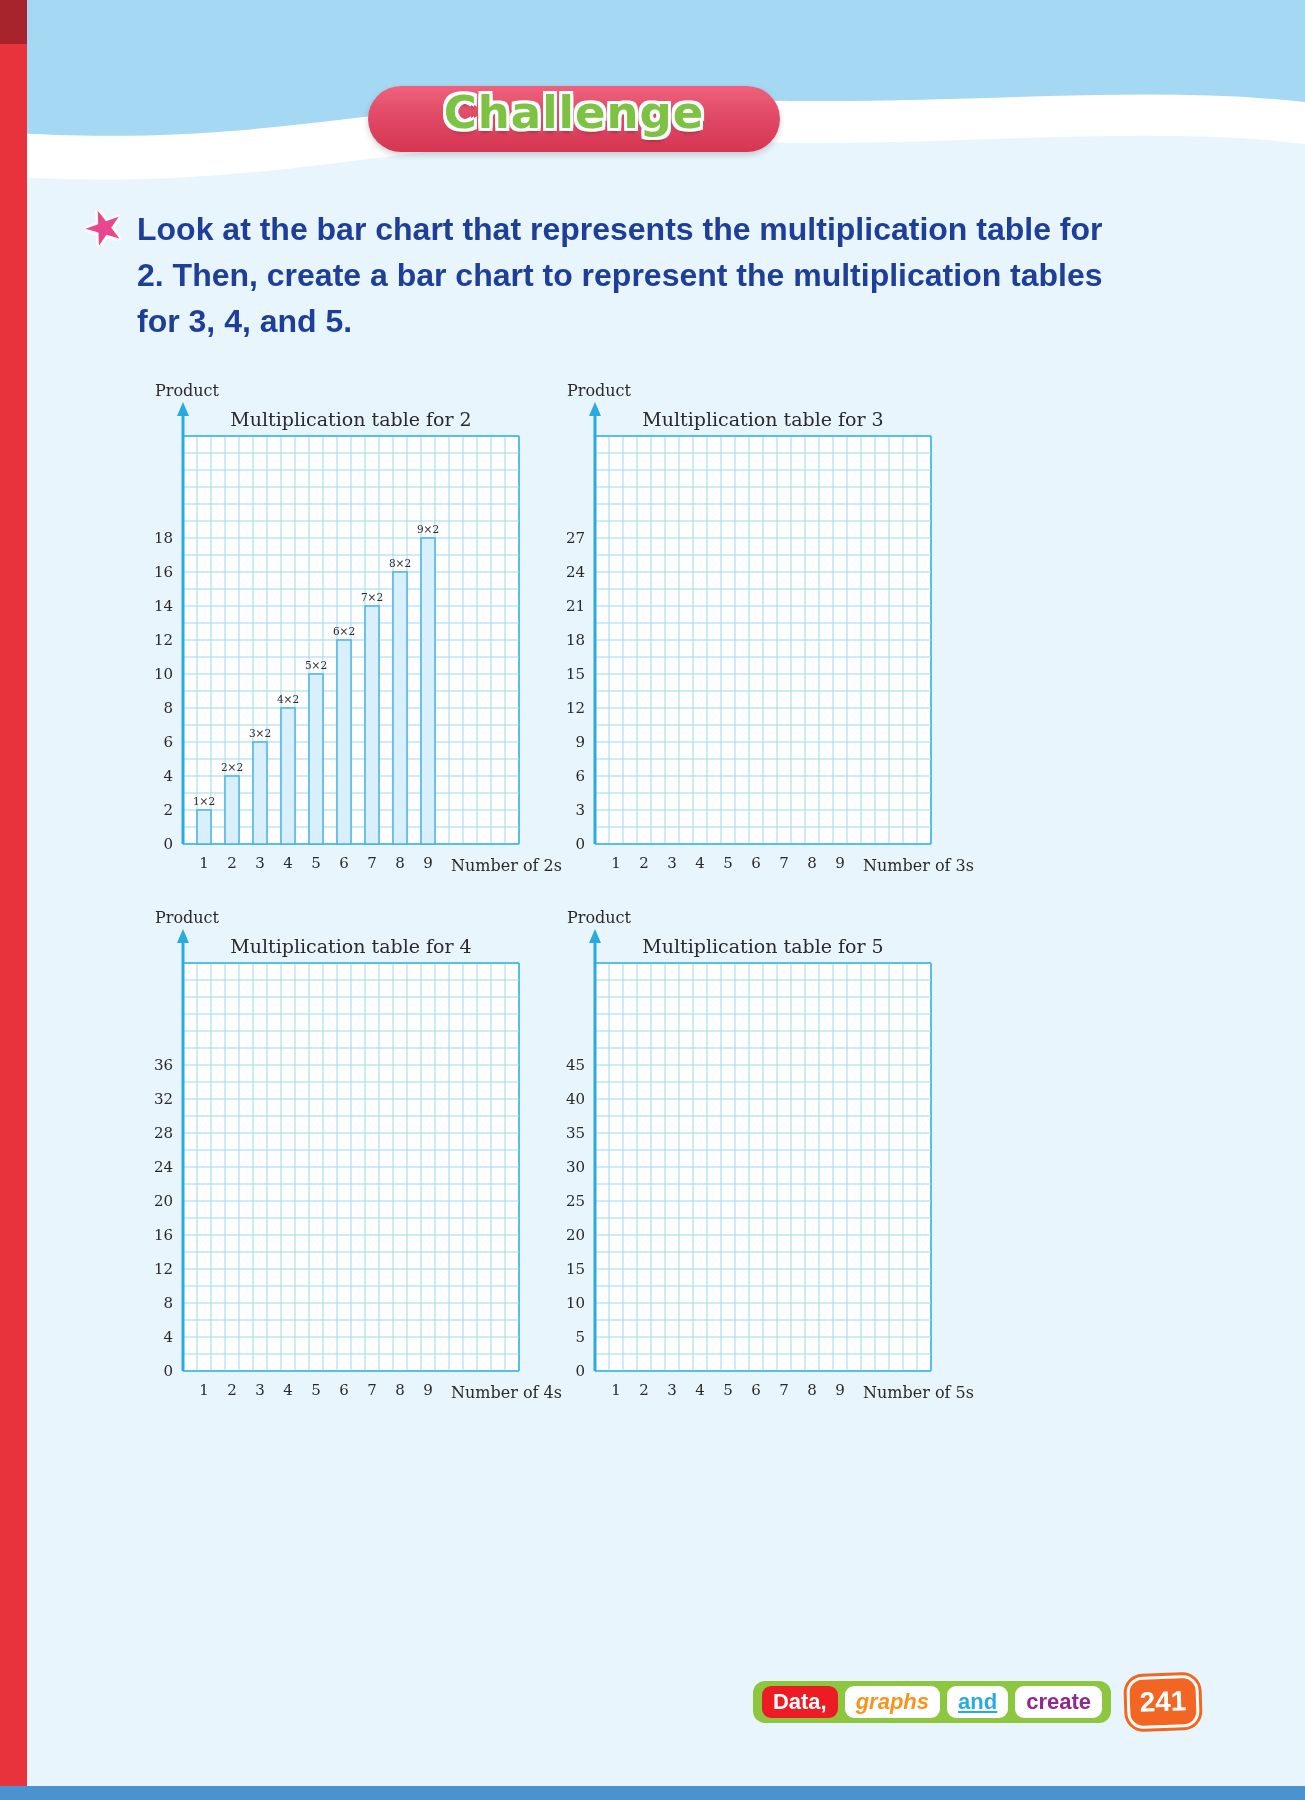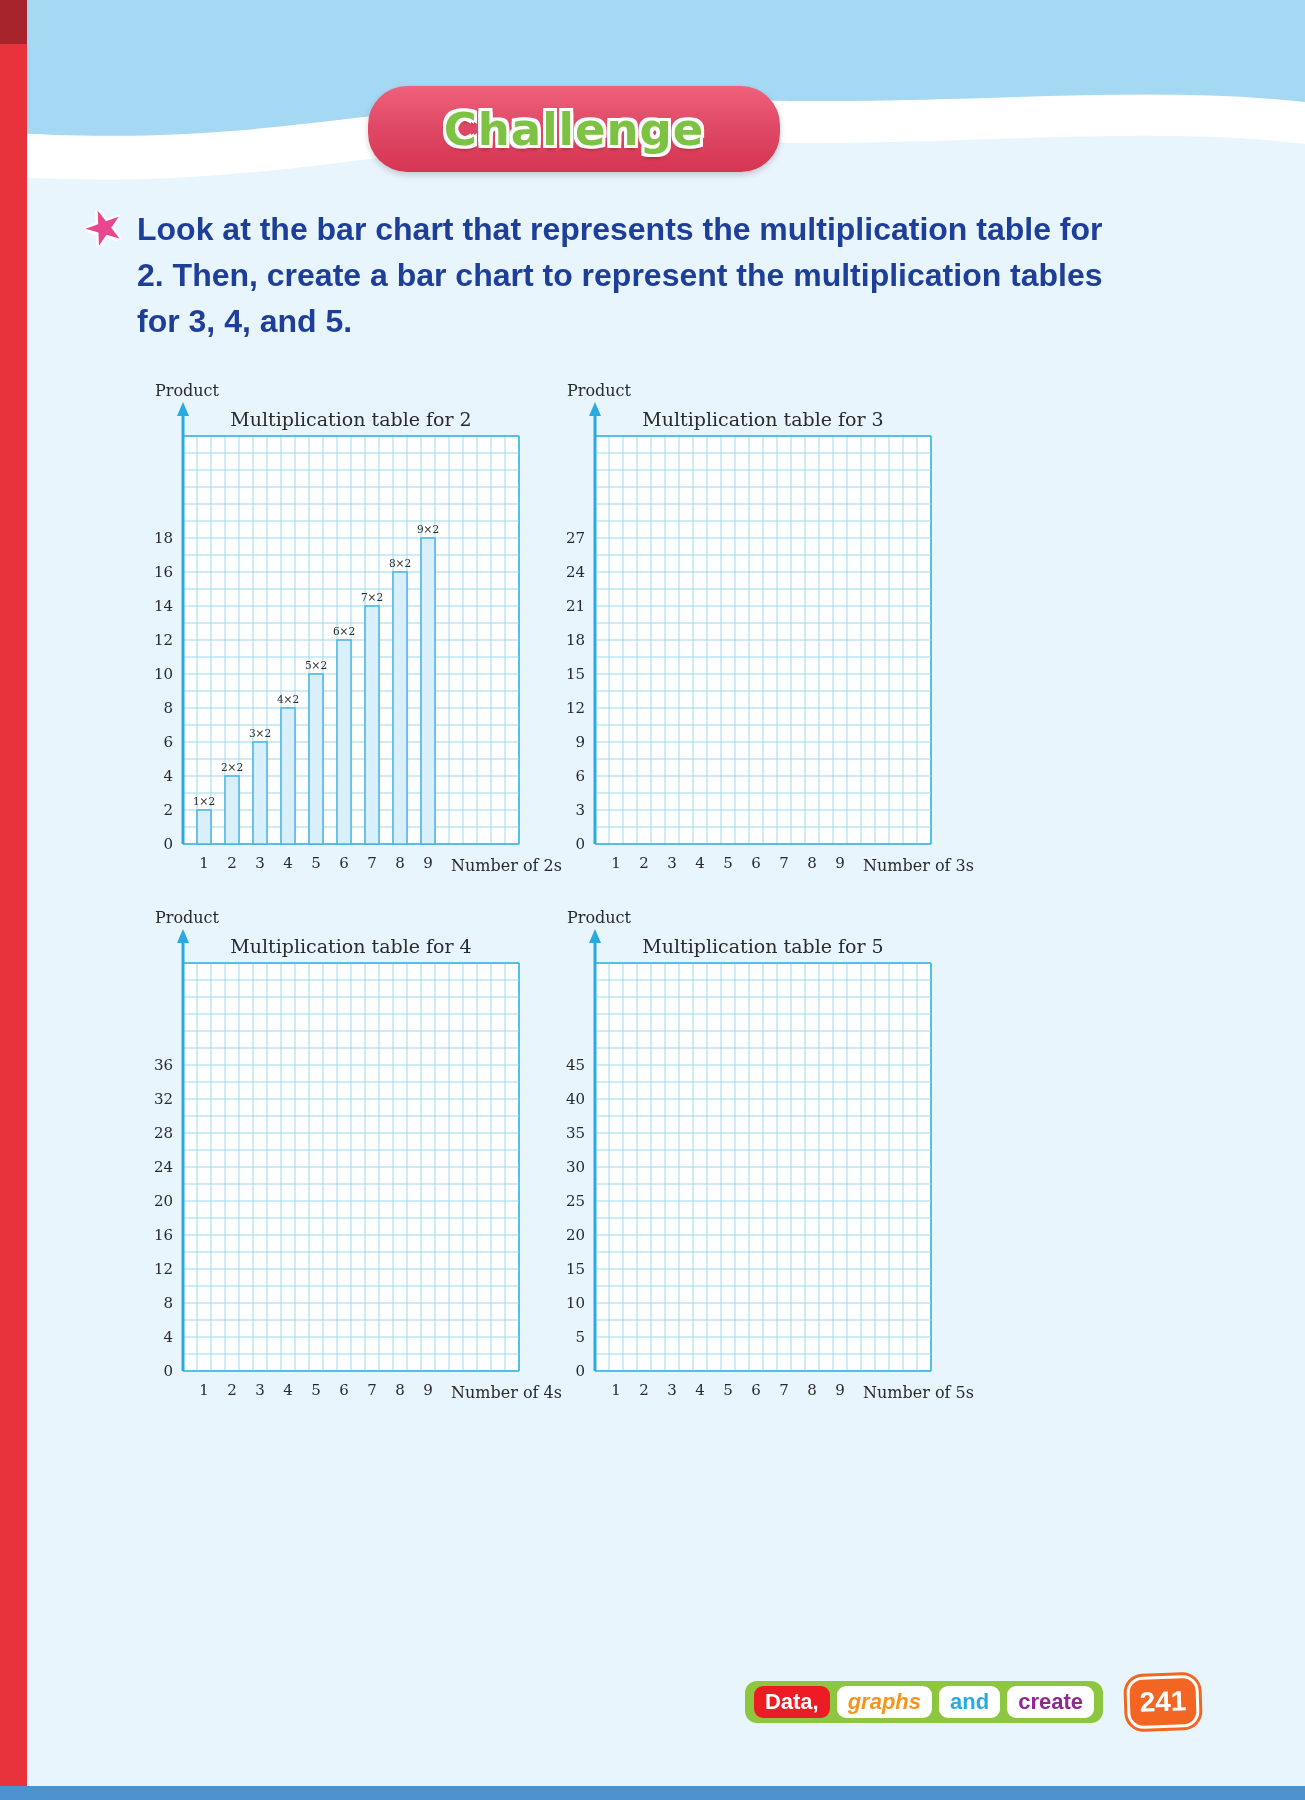--- a/index.html
+++ b/index.html
@@ -10,24 +10,24 @@
     font-family:"Liberation Sans", sans-serif;
   }
   .header-band { position:absolute; top:0; left:0; width:1305px; height:210px; z-index:1; }
   .header-band svg { display:block; width:1305px; height:210px; }
 
   .left-strip { position:absolute; left:0; top:0; width:27px; height:1800px; background:#e8323c; z-index:40; }
   .left-strip-top { position:absolute; left:0; top:0; width:27px; height:44px; background:#a7242c; z-index:41; }
   .bottom-strip { position:absolute; left:0; bottom:0; width:1305px; height:14px; background:#4a93cf; z-index:42; }
 
   .challenge-banner {
-    position:absolute; top:86px; left:368px; width:412px; height:86px;
+    position:absolute; top:86px; left:368px; width:412px; height:66px;
     border-radius:39px;
     background:linear-gradient(180deg,#f0617b 0%,#e04a66 45%,#d63552 100%);
-    display:flex; align-items:center; justify-content:center;
+    display:flex; justify-content:center;
     z-index:10; box-shadow:0 3px 6px rgba(0,0,0,0.18);
   }
   .challenge-text {
     font-family:"DejaVu Sans", sans-serif; font-weight:bold;
     font-size:45px; letter-spacing:1px; color:#7dc242;
     text-shadow:
       -3px -3px 0 #fff, 3px -3px 0 #fff, -3px 3px 0 #fff, 3px 3px 0 #fff,
       0 -3px 0 #fff, 0 3px 0 #fff, -3px 0 0 #fff, 3px 0 0 #fff,
       0 5px 3px rgba(60,40,0,0.3);
   }
@@ -42,26 +42,26 @@
 
   .charts { position:absolute; top:380px; left:125px; display:grid; grid-template-columns:412px 412px; grid-auto-rows:527px; z-index:5; }
   .chart-cell { position:relative; width:412px; height:527px; }
   .chart-svg { position:absolute; top:0; left:0; width:530px; height:524px; overflow:visible; }
   .chart-svg text { font-family:"DejaVu Serif", serif; fill:#2a2a2a; }
   .tick-label { font-size:15px; }
   .bar-label { font-size:10.5px; fill:#444; }
   .chart-title { font-size:19px; }
   .axis-title { font-size:16px; }
 
-  .footer { position:absolute; top:1676px; right:106px; display:flex; align-items:center; gap:24px; z-index:20; }
+  .footer { position:absolute; top:1676px; right:106px; display:flex; align-items:center; gap:16px; z-index:20; }
   .footer-bar { display:flex; align-items:center; gap:7px; background:#8dc63f; border-radius:12px; padding:5px 9px; }
   .badge { font-weight:bold; font-size:22px; padding:3px 11px; border-radius:9px; background:#fff; white-space:nowrap; }
   .badge-data { background:#ed1c24; color:#fff; }
   .badge-graphs { color:#f7941d;font-style:italic; }
-  .badge-and { color:#29abe2; }
+  .badge-and { color:#29abe2;text-decoration:underline; }
   .badge-tables { color:#92278f; }
   .page-badge {
     width:72px; height:52px; background:#f26522;
     border:3px solid #fff; box-shadow:0 0 0 3px #f26522;
     border-radius:16px; color:#fff; font-weight:bold; font-size:28px;
     display:flex; align-items:center; justify-content:center; transform:rotate(-2deg);
   }
 </style>
 </head>
 <body>

